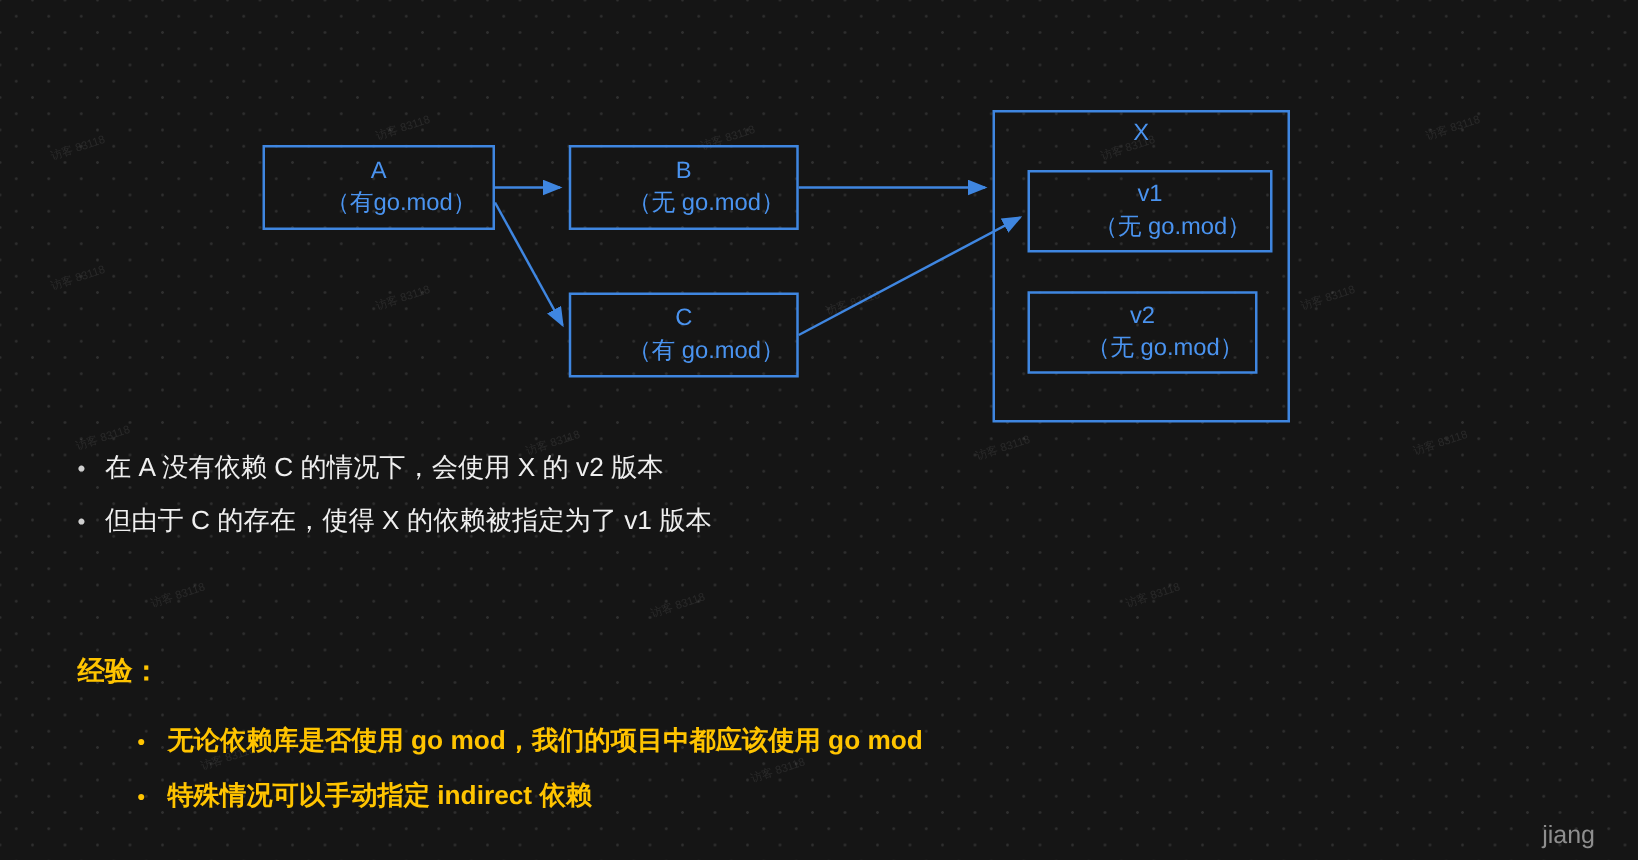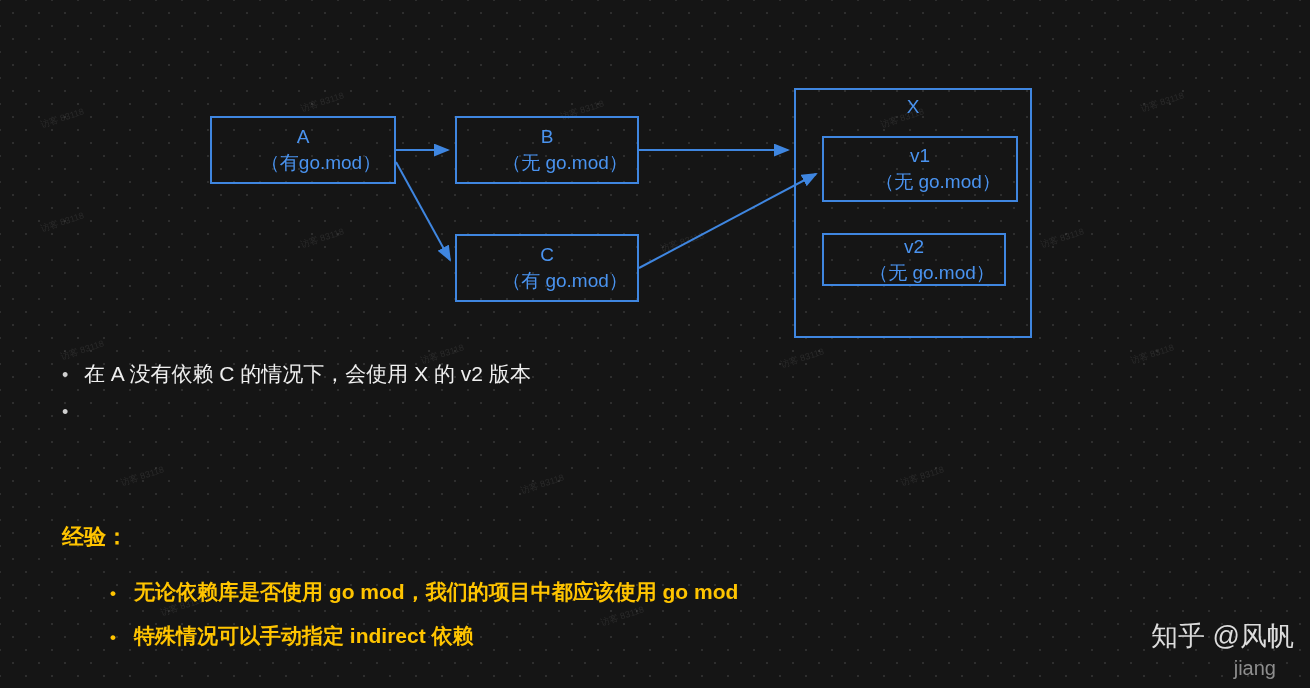--- a/index.html
+++ b/index.html
@@ -67,21 +67,21 @@
     border: 2px solid #3f86e0;
   }
   #group-x .xlabel {
     position: absolute;
     top: 6px; left: 0; right: 0;
     text-align: center;
     color: #4a93ef;
     font-size: 19px;
   }
   #node-v1 { left: 822px; top: 58px;  width: 196px; height: 66px; }
-  #node-v2 { left: 822px; top: 155px; width: 184px; height: 53px; }
+  #node-v2 { left: 822px; top: 155px; width: 184px; height: 66px; }
 
   .svg-arrows {
     position: absolute;
     left: 0; top: 0;
     width: 1310px; height: 270px;
     pointer-events: none;
   }
   
   .bullets {
     position: absolute;
@@ -230,31 +230,31 @@
     </div>
   </div>
 
   <div class="bullets">
     <div class="bullet">
       <span class="dot">•</span>
       <span>在 A 没有依赖 C 的情况下，会使用 X 的 v2 版本</span>
     </div>
     <div class="bullet">
       <span class="dot">•</span>
+      <span>但由于 C 的存在，使得 X 的依赖被指定为了 v1 版本</span>
     </div>
   </div>
 
   <div class="exp-title">经验：</div>
 
   <div class="exp-list">
     <div class="exp-item">
       <span class="dot">•</span>
       <span>无论依赖库是否使用 go mod，我们的项目中都应该使用 go mod</span>
     </div>
     <div class="exp-item">
       <span class="dot">•</span>
       <span>特殊情况可以手动指定 indirect 依赖</span>
     </div>
   </div>
 
-  <div class="wm-brand">知乎 @风帆</div>
   <div class="wm-sub">jiang</div>
 </div>
 
 </body></html>

